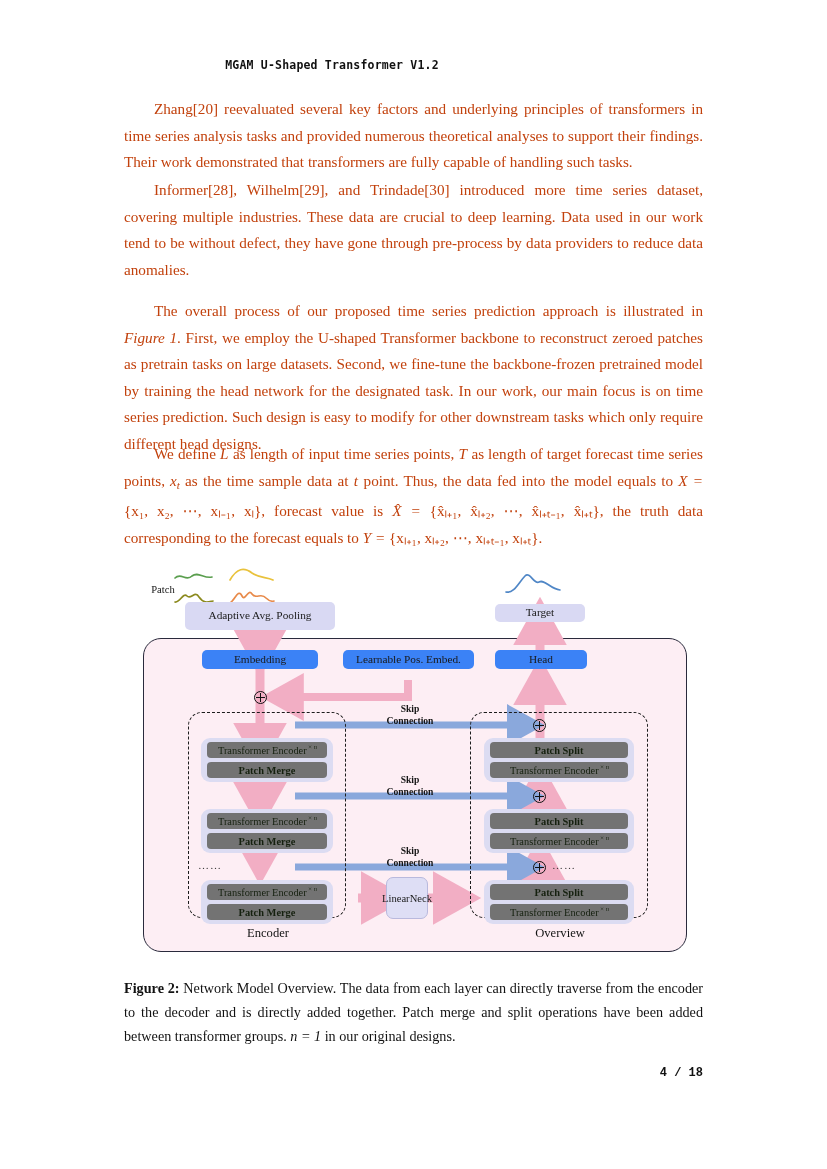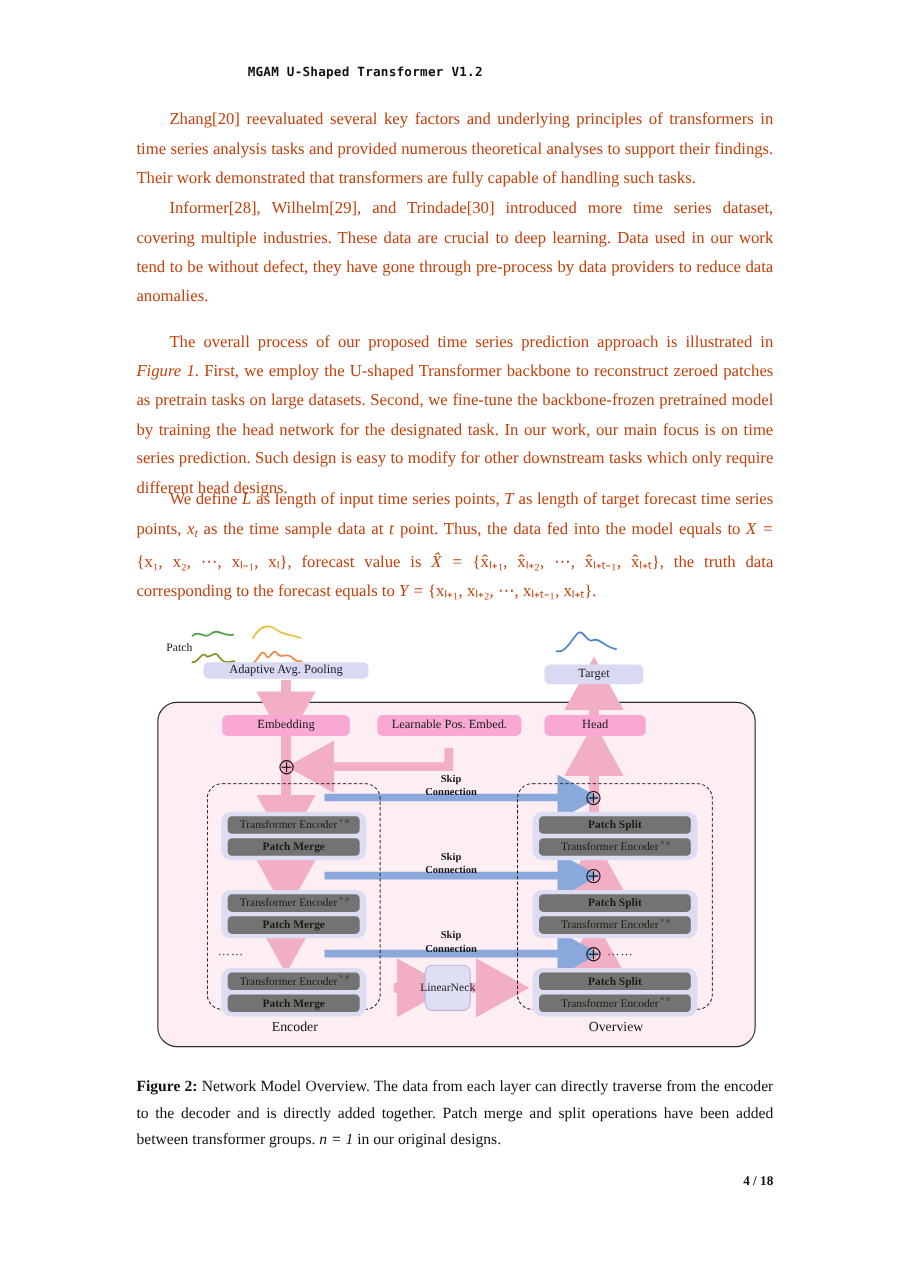--- a/index.html
+++ b/index.html
@@ -50,21 +50,21 @@
     background:#fdeef4;border:1.6px solid #2a2a3c;border-radius:18px;
   }
 
   .nodebox{
     position:absolute;box-sizing:border-box;
     display:flex;align-items:center;justify-content:center;
     text-align:center;line-height:1.05;
     font-size:11.3px;color:#1a1a1a;
   }
   .n-lav{background:#d9d9f3;border-radius:5px;}
-  .n-gold{background:#f9a8d4;border-radius:5px;}
+  .n-gold{background:#3b82f6;border-radius:5px;}
   .n-neck{background:#dedef5;border-radius:7px;border:1px solid #b9b9dd;}
 
   .grp{
     position:absolute;box-sizing:border-box;
     background:#dcdcf2;border-radius:9px;
     padding:4px 6px;display:flex;flex-direction:column;gap:4px;
   }
   .gblk{
     background:#737373;border-radius:4px;height:18px;
     display:flex;align-items:center;justify-content:center;
@@ -100,21 +100,21 @@
   .caption{
     position:absolute;left:124px;top:976px;width:579px;
     font-size:14.2px;line-height:24px;text-align:justify;color:#121212;
   }
   .caption b{font-weight:700;}
 
   
   .footer{
     position:absolute;left:0;top:1066px;width:827px;
     text-align:right;padding-right:124px;box-sizing:border-box;
-    font-family:Liberation Serif, serif;
+    font-family:Liberation Mono, monospace;
     font-size:12px;font-weight:700;color:#111;
   }
 </style>
 </head>
 <body>
 
 <div class="page">
 
   <div class="running-head">MGAM U-Shaped Transformer V1.2</div>
 
@@ -178,21 +178,21 @@
       <path d="M35,18 C41,12 46,22 52,16 C58,11 64,19 72,17" fill="none" stroke="#5a9e4e" stroke-width="1.7" stroke-linecap="round"></path>
       <path d="M90,20 C97,8 104,7 112,13 C119,18 126,17 133,20" fill="none" stroke="#e9c23c" stroke-width="1.7" stroke-linecap="round"></path>
       <path d="M35,42 C40,43 43,32 47,36 C51,40 55,30 59,37 C64,44 68,42 73,41" fill="none" stroke="#8c8a1f" stroke-width="1.7" stroke-linecap="round"></path>
       <path d="M90,43 C95,40 98,28 102,36 C105,42 108,28 112,34 C116,40 121,32 126,38 C129,41 131,42 134,41" fill="none" stroke="#e88a4a" stroke-width="1.7" stroke-linecap="round"></path>
 
       <path d="M366,32 C374,34 379,22 385,16 C390,11 394,25 399,22 C405,19 410,29 420,30" fill="none" stroke="#4f86c6" stroke-width="1.7" stroke-linecap="round"></path>
     </svg>
 
     <div class="lbl patch" style="left:2px;top:24px;width:42px;">Patch</div>
 
-    <div class="nodebox n-lav" style="left:45px;top:42px;width:150px;height:15px;">Adaptive Avg. Pooling</div>
+    <div class="nodebox n-lav" style="left:45px;top:42px;width:150px;height:28px;">Adaptive Avg. Pooling</div>
 
     <div class="nodebox n-lav" style="left:355px;top:44px;width:90px;height:18px;">Target</div>
 
     <div class="nodebox n-gold" style="left:62px;top:90px;width:116px;height:19px;">Embedding</div>
 
     <div class="nodebox n-gold" style="left:203px;top:90px;width:131px;height:19px;">Learnable Pos. Embed.</div>
 
     <div class="nodebox n-gold" style="left:355px;top:90px;width:92px;height:19px;">Head</div>
 
     <div class="oplus" style="left:114px;top:131px;"></div>

